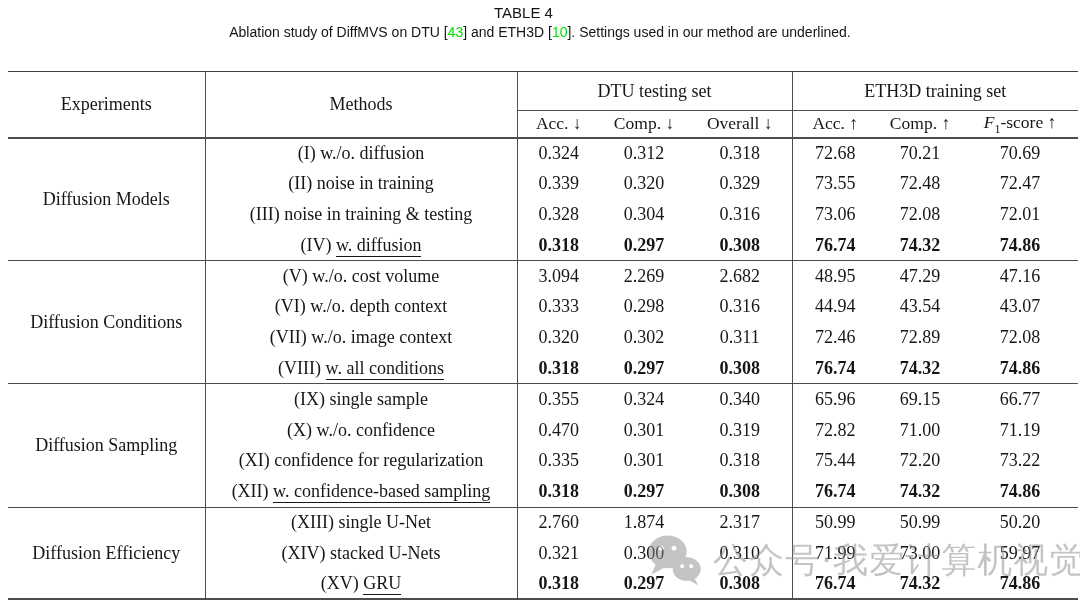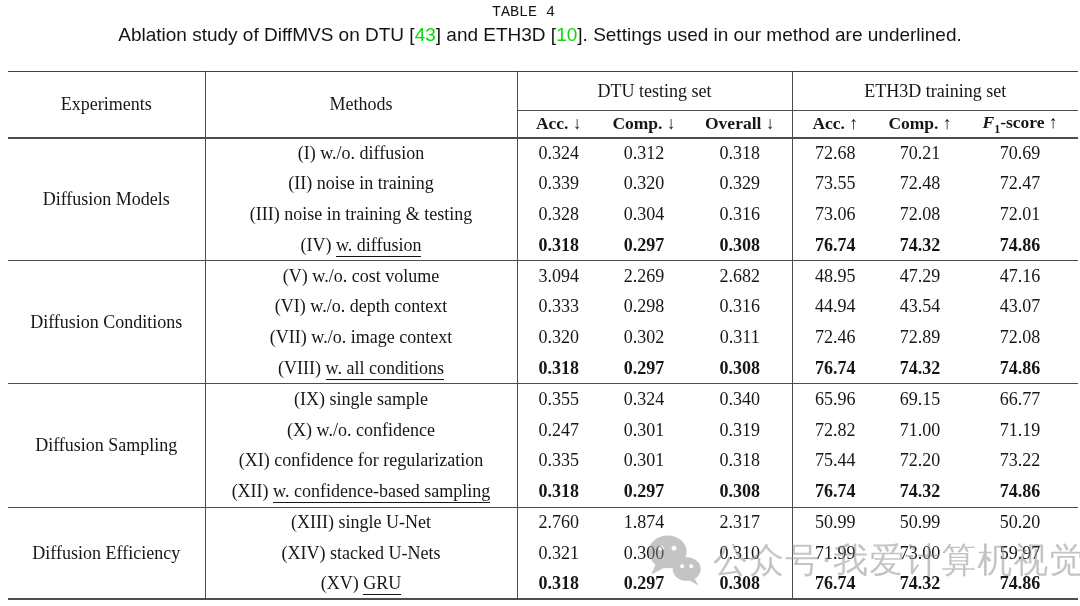--- a/index.html
+++ b/index.html
@@ -1,38 +1,38 @@
 <!DOCTYPE html>
 <html><head>
 <meta charset="utf-8">
 <style>
   * { margin:0; padding:0; box-sizing:border-box; }
   html,body { width:1080px; height:606px; background:#ffffff; overflow:hidden; }
   body { position:relative; font-family:"Liberation Serif", serif; color:#1a1a1a; }
 
   .title {
     position:absolute; top:4px; left:0; width:1047px; text-align:center;
-    font-family:Liberation Mono, monospace; font-size:15px; color:#141414;
+    font-family:Liberation Sans, sans-serif; font-size:15px; color:#141414;
   }
   .caption {
     position:absolute; top:24px; left:0; width:1080px; text-align:center;
-    font-family:"Liberation Sans", sans-serif; font-size:19px; color:#141414;
+    font-family:"Liberation Sans", sans-serif; font-size:14px; color:#141414;
   }
   .cite { }
 
   table.tbl {
     position:absolute; left:8px; top:71px; width:1070px;
     border-collapse:collapse; table-layout:fixed;
     font-size:18px; color:#161616;
     border-top:1px solid #404040; border-bottom:2px solid #4d4d4d;
   }
   .tbl th, .tbl td { font-weight:normal; text-align:center; vertical-align:middle; }
   .tbl thead { border-bottom:2px solid #4d4d4d; }
   .tbl thead tr.grp-row th { height:39px; font-size:18px; }
-  .tbl thead tr.sub-row th { height:27px; font-size:17.5px;font-weight:bold; }
+  .tbl thead tr.sub-row th { height:27px; font-size:17.5px; }
   .tbl thead th.grp-span { border-bottom:1px solid #4d4d4d; }
   .b-right { border-right:1px solid #4d4d4d; }
   .tbl tbody + tbody { border-top:1px solid #4d4d4d; }
   .tbl tbody td { height:30.8px; }
   .tbl td.exp { font-size:18px; }
   .tbl td.met { font-size:18px;margin-top:28px; }
   .tbl tr.best td.val { font-weight:bold; }
   .und { border-bottom:1.2px solid currentColor; padding-bottom:1px; }
   .f1i { font-style:italic; }
   sub { font-size:12px; }
@@ -166,21 +166,21 @@
         <td class="met b-right"><span>(IX) single sample</span></td>
         <td class="val">0.355</td>
         <td class="val">0.324</td>
         <td class="val b-right">0.340</td>
         <td class="val">65.96</td>
         <td class="val">69.15</td>
         <td class="val">66.77</td>
       </tr>
       <tr>
         <td class="met b-right"><span>(X) w./o. confidence</span></td>
-        <td class="val">0.247</td>
+        <td class="val">0.470</td>
         <td class="val">0.301</td>
         <td class="val b-right">0.319</td>
         <td class="val">72.82</td>
         <td class="val">71.00</td>
         <td class="val">71.19</td>
       </tr>
       <tr>
         <td class="met b-right"><span>(XI) confidence for regularization</span></td>
         <td class="val">0.335</td>
         <td class="val">0.301</td>

